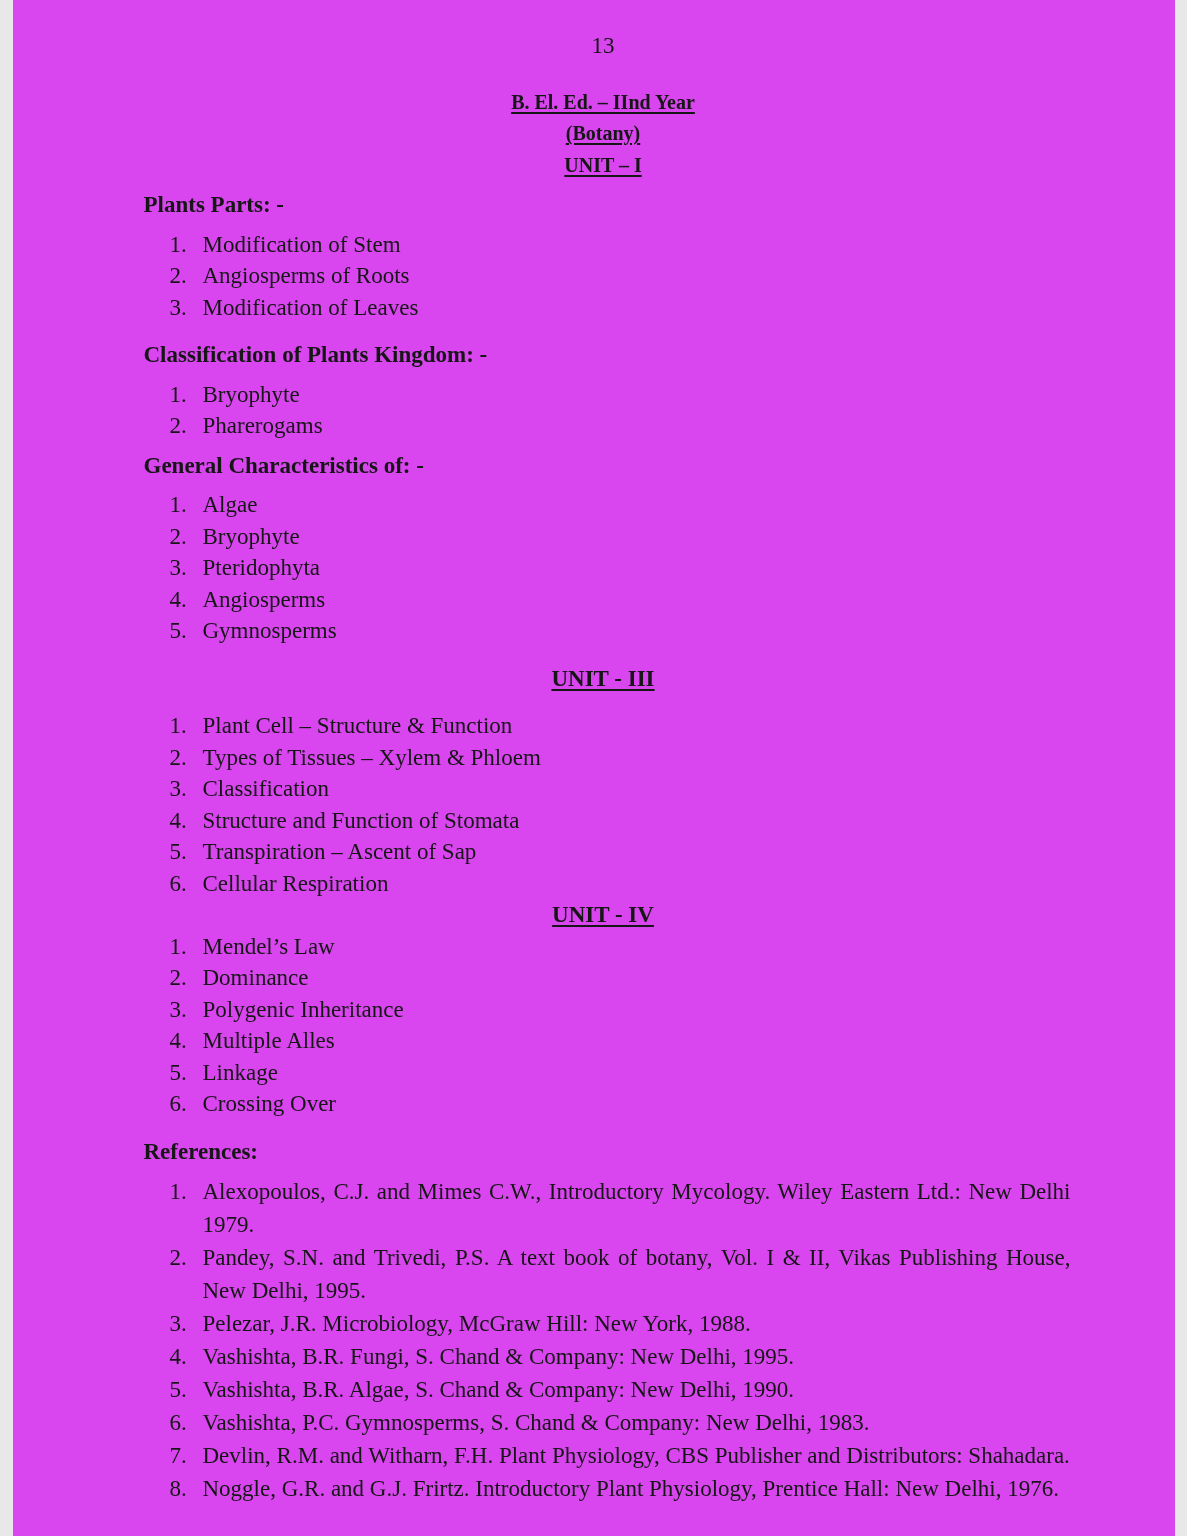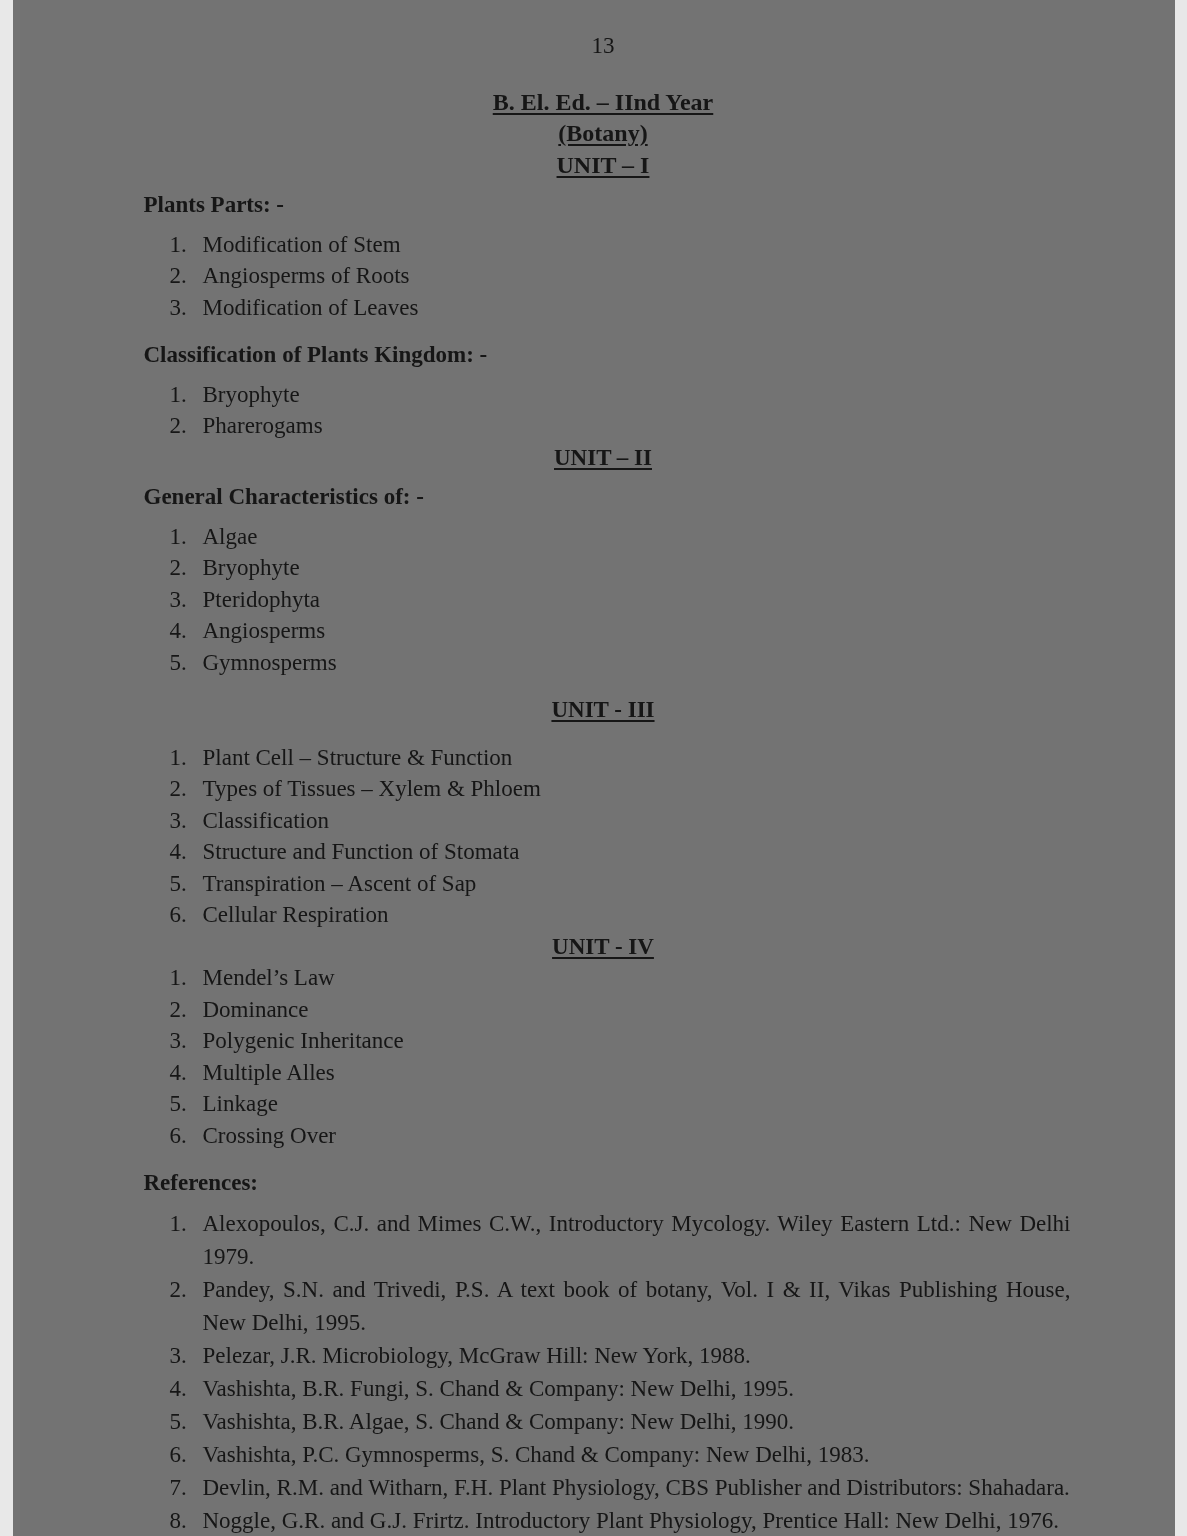--- a/index.html
+++ b/index.html
@@ -5,37 +5,37 @@
   html, body {
     margin: 0;
     padding: 0;
     background: #e8e8e8;
   }
   .page {
     position: relative;
     width: 1162px;
     height: 1536px;
     margin: 0 auto;
-    background: #737373;
+    background: #d946ef;
     color: #161616;
     font-family: "Liberation Serif", "DejaVu Serif", serif;
     font-size: 23px;
     line-height: 31.5px;
     box-sizing: border-box;
     padding: 30px 104px 20px 123px;
     overflow: hidden;
   }
   .page-number {
     text-align: center;
     margin-bottom: 25px;
   }
   .title-block {
     text-align: center;
     font-weight: bold;
-    font-size: 24px;
+    font-size: 20px;
   }
   .title-block .tline { line-height: 31.5px; }
   .u {
     text-decoration: underline;
     text-decoration-thickness: 2px;
     text-underline-offset: 3px;
   }
   .sec-heading {
     font-weight: bold;
     margin: 8px;
@@ -89,21 +89,20 @@
     <li>Angiosperms of Roots</li>
     <li>Modification of Leaves</li>
   </ol>
 
   <div class="sec-heading">Classification of Plants Kingdom: -</div>
   <ol class="num-list">
     <li>Bryophyte</li>
     <li>Pharerogams</li>
   </ol>
 
-  <div class="unit-heading"><span class="u">UNIT – II</span></div>
 
   <div class="sec-heading">General Characteristics of: -</div>
   <ol class="num-list">
     <li>Algae</li>
     <li>Bryophyte</li>
     <li>Pteridophyta</li>
     <li>Angiosperms</li>
     <li>Gymnosperms</li>
   </ol>
 

